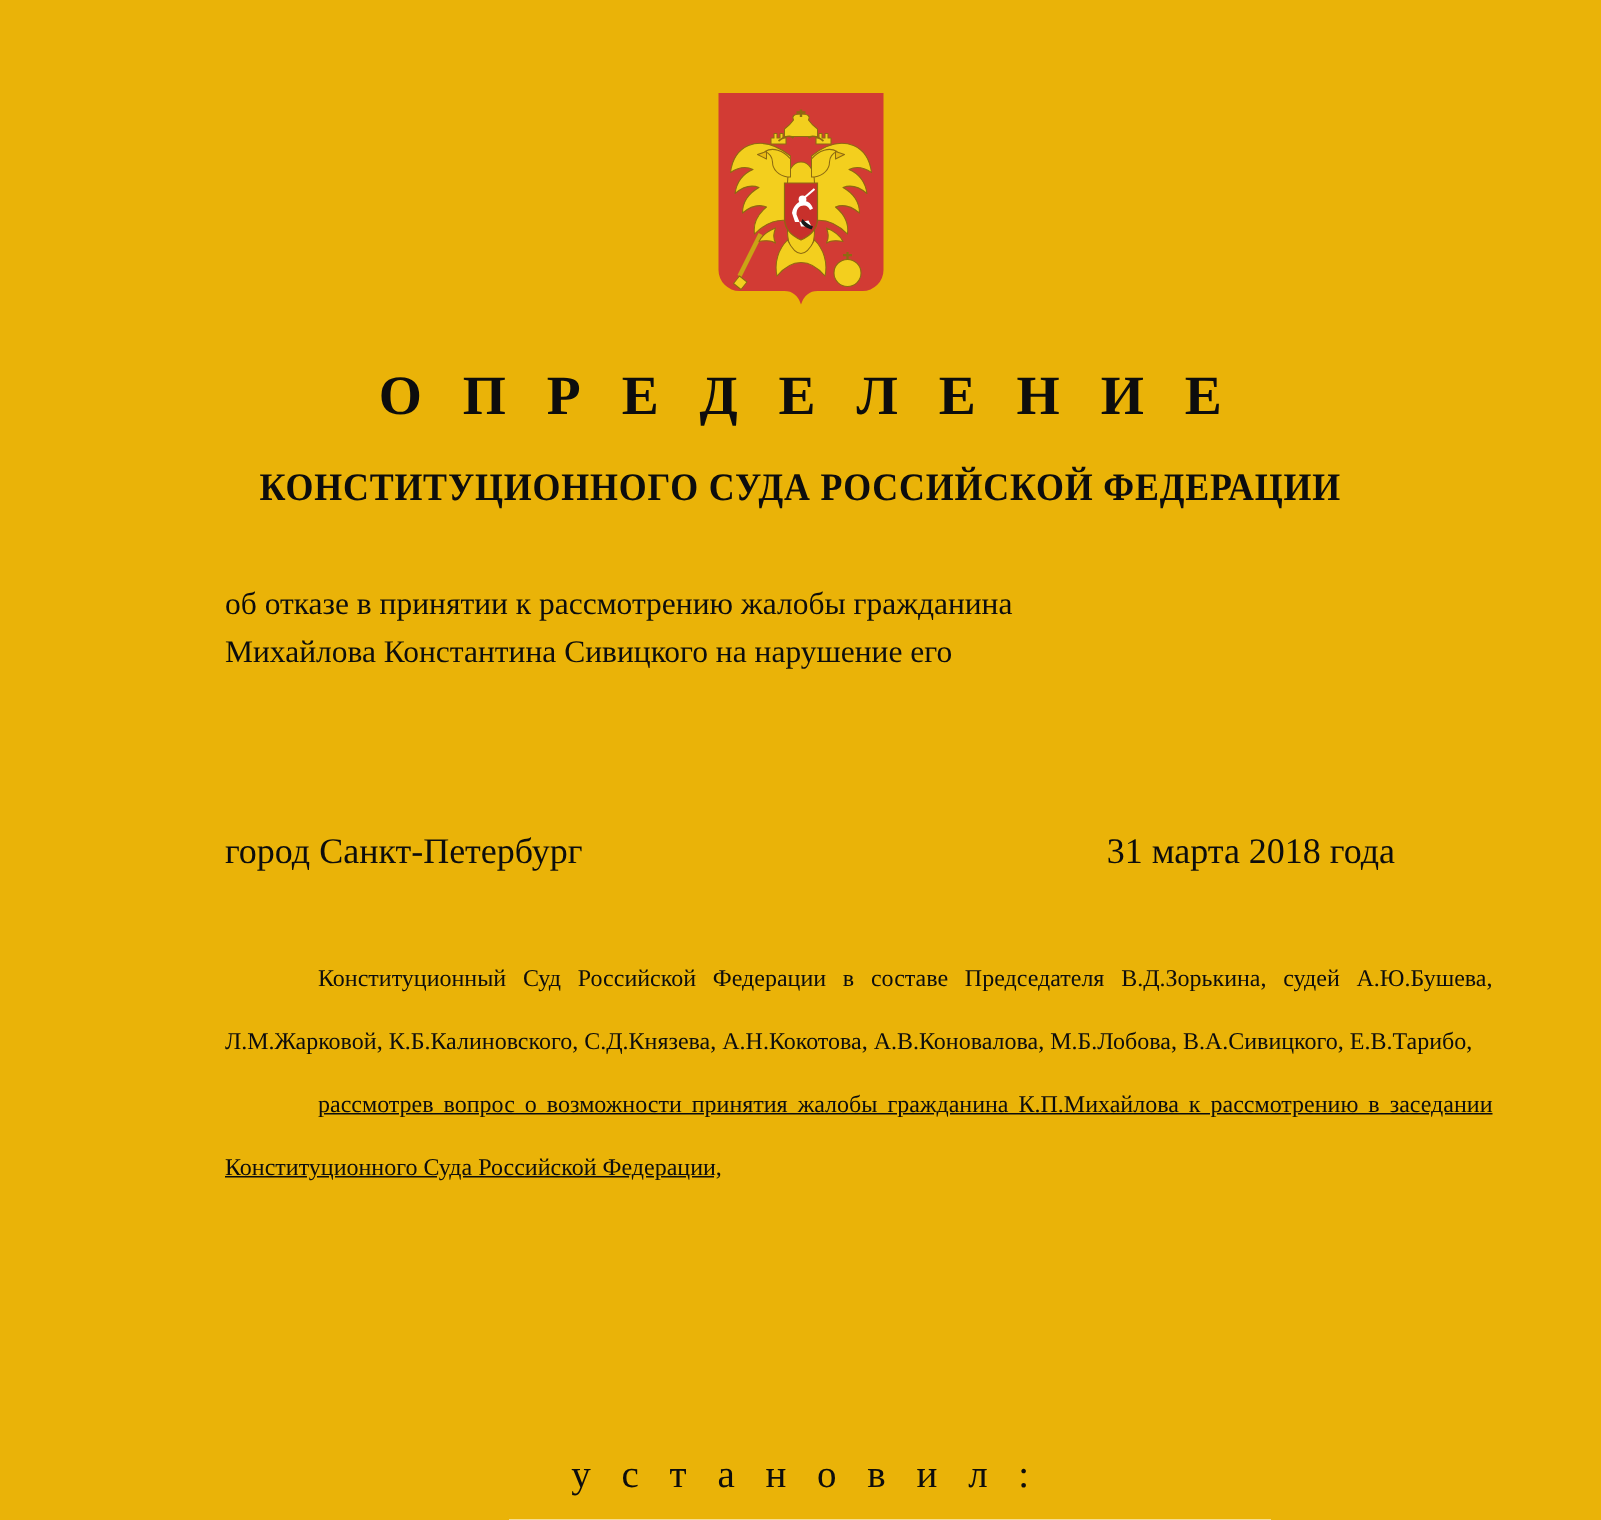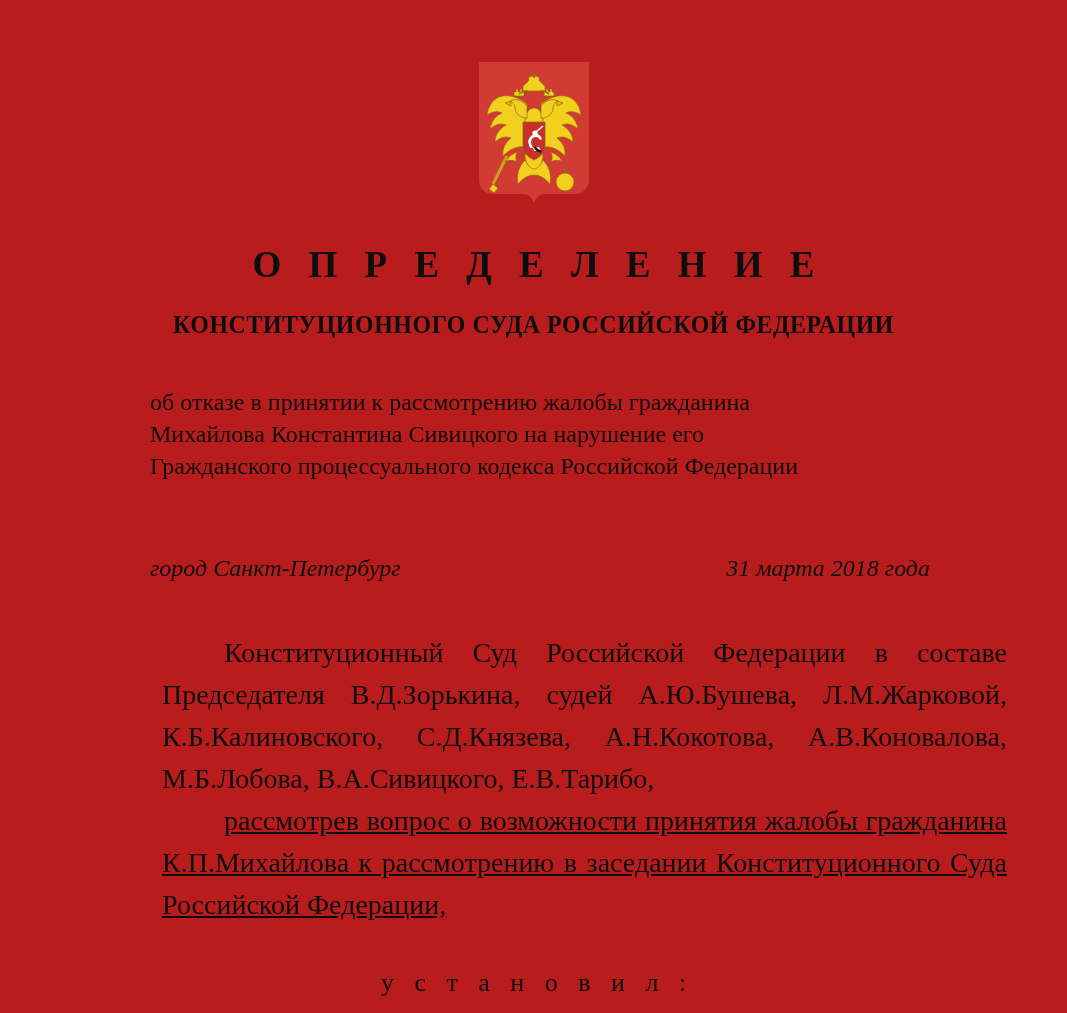--- a/index.html
+++ b/index.html
@@ -14,21 +14,21 @@
     overflow: hidden;
     font-family: "Liberation Serif", "DejaVu Serif", serif;
     color: #0d0d0d;
     -webkit-font-smoothing: antialiased;
   }
 
   .page {
     position: relative;
     width: 1067px;
     height: 1013px;
-    background: #b91c1c;
+    background: #eab308;
     box-sizing: border-box;
   }
 
   
   .emblem-wrap {
     position: absolute;
     left: 0;
     top: 56px;
     width: 100%;
     display: flex;
@@ -72,53 +72,51 @@
     transform: scaleX(0.92);
     font-family: "Liberation Serif", "DejaVu Serif", serif;
   }
 
   
   .subject {
     position: absolute;
     left: 150px;
     top: 386px;
     width: 780px;
-    font-size: 24px;
+    font-size: 21px;
     line-height: 32px;
     text-align: justify;
     text-align-last: left;
     hyphens: none;
   }
   .subject .last-line {
     text-align: left;
   }
 
   
   .placedate {
     position: absolute;
     left: 150px;
     top: 552px;
     width: 780px;
     display: flex;
     justify-content: space-between;
     align-items: baseline;
     font-size: 24px;
     line-height: 32px;
-    font-style: italic;
   }
 
   
   .body-block {
     position: absolute;
     left: 150px;
     top: 632px;
     width: 845px;
-    font-size: 28px;
+    font-size: 16px;
     line-height: 42px;
-    margin-left: 12px;
   }
   .para {
     text-align: justify;
     text-align-last: left;
     text-indent: 62px;
     margin: 0;
     hyphens: none;
   }
   .para + .para {
     margin-top: 0;
@@ -200,21 +198,20 @@
     </div>
   </div>
 
   <div class="doc-title">О П Р Е Д Е Л Е Н И Е</div>
 
   <div class="doc-subtitle">КОНСТИТУЦИОННОГО СУДА РОССИЙСКОЙ ФЕДЕРАЦИИ</div>
 
   <div class="subject">
     <div>об отказе в принятии к рассмотрению жалобы гражданина</div>
     <div>Михайлова Константина Сивицкого на нарушение его</div>
-    <div class="last-line">Гражданского процессуального кодекса Российской Федерации</div>
   </div>
 
   <div class="placedate">
     <span>город Санкт-Петербург</span>
     <span>31 марта 2018 года</span>
   </div>
 
   <div class="body-block">
     <p class="para">Конституционный Суд Российской Федерации в составе Председателя В.Д.Зорькина, судей А.Ю.Бушева, Л.М.Жарковой, К.Б.Калиновского, С.Д.Князева, А.Н.Кокотова, А.В.Коновалова, М.Б.Лобова, В.А.Сивицкого, Е.В.Тарибо,</p>
     <p class="para">рассмотрев вопрос о возможности принятия жалобы гражданина К.П.Михайлова к рассмотрению в заседании Конституционного Суда Российской Федерации,</p>

